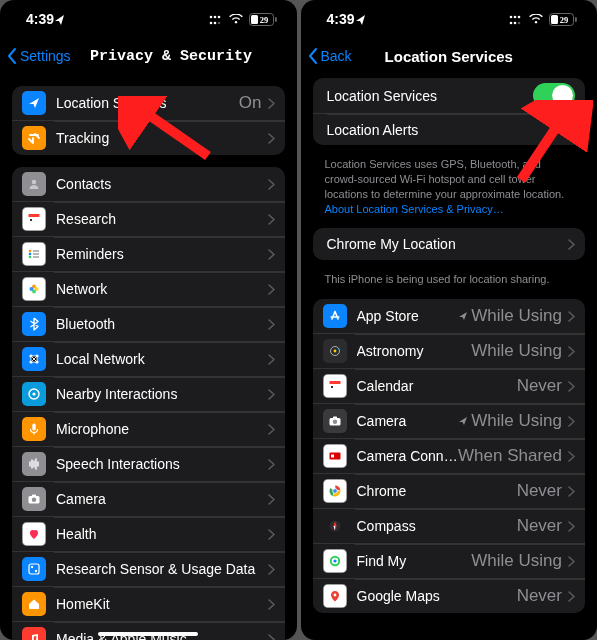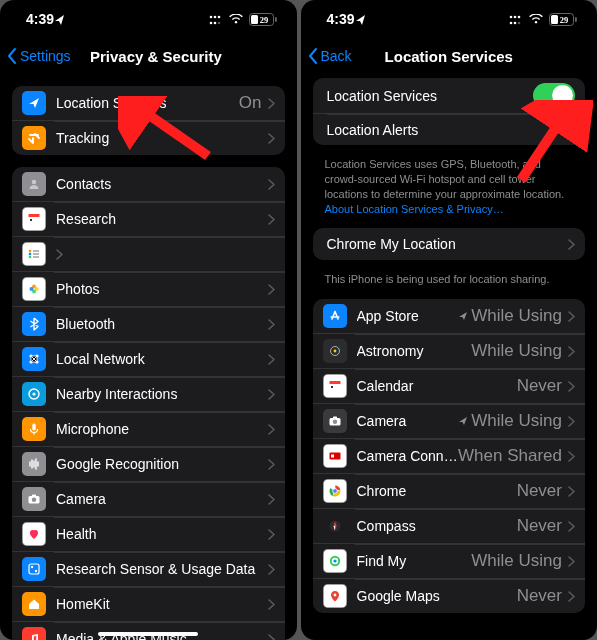--- a/index.html
+++ b/index.html
@@ -61,21 +61,21 @@
   }
   .back-btn svg { width: 12px; height: 18px; }
   .nav-title {
     font-weight: 600;
     font-size: 15px;
     position: absolute;
     left: 50%;
     transform: translateX(-50%);
     white-space: nowrap;
   }
-  .phone-left .nav-title { left: 90px; transform:none; }
+  .phone-left .nav-title { left: 90px; transform:none;font-family:Liberation Mono, monospace; }
 
   
   .content { padding: 4px 12px 0; flex:1; overflow:hidden; }
   .group {
     background: #1c1c1e;
     border-radius: 10px;
     margin-bottom: 12px;
     overflow: hidden;
   }
   .row {
@@ -293,37 +293,38 @@
           <div class="row-icon" style="background: rgb(255, 255, 255); box-shadow: rgb(68, 68, 68) 0px 0px 0px 0.5px inset;">
             <svg viewBox="0 0 14 14">
               <circle cx="3" cy="4" r="1.3" fill="#ff9500"></circle>
               <circle cx="3" cy="7" r="1.3" fill="#0a84ff"></circle>
               <circle cx="3" cy="10" r="1.3" fill="#30d158"></circle>
               <rect x="6" y="3.3" width="6" height="1.4" fill="#999"></rect>
               <rect x="6" y="6.3" width="6" height="1.4" fill="#999"></rect>
               <rect x="6" y="9.3" width="6" height="1.4" fill="#999"></rect>
             </svg>
           </div>
+          <span class="row-label">Reminders</span>
           <span class="chev">
             <svg viewBox="0 0 7 11">
               <use href="#chev-right"></use>
             </svg>
           </span>
         </div>
         <div class="row">
           <span class="sep"></span>
           <div class="row-icon" style="background: rgb(255, 255, 255); box-shadow: rgb(68, 68, 68) 0px 0px 0px 0.5px inset;">
             <svg viewBox="0 0 14 14">
               <circle cx="7" cy="4.5" r="2" fill="#ff9500" opacity="0.9"></circle>
               <circle cx="9.5" cy="7" r="2" fill="#ffcc00" opacity="0.85"></circle>
               <circle cx="7" cy="9.5" r="2" fill="#30d158" opacity="0.85"></circle>
               <circle cx="4.5" cy="7" r="2" fill="#0a84ff" opacity="0.85"></circle>
             </svg>
           </div>
-          <span class="row-label">Photos</span>
+          <span class="row-label">Network</span>
           <span class="chev">
             <svg viewBox="0 0 7 11">
               <use href="#chev-right"></use>
             </svg>
           </span>
         </div>
         <div class="row">
           <span class="sep"></span>
           <div class="row-icon" style="background: rgb(10, 132, 255);">
             <svg viewBox="0 0 14 14">
@@ -385,21 +386,21 @@
             </svg>
           </span>
         </div>
         <div class="row">
           <span class="sep"></span>
           <div class="row-icon" style="background: rgb(142, 142, 147);">
             <svg viewBox="0 0 14 14">
               <path d="M3 5 V9 M5 3 V11 M7 4 V10 M9 2 V12 M11 5 V9" stroke="#fff" stroke-width="1.4" stroke-linecap="round"></path>
             </svg>
           </div>
-          <span class="row-label">Google Recognition</span>
+          <span class="row-label">Speech Interactions</span>
           <span class="chev">
             <svg viewBox="0 0 7 11">
               <use href="#chev-right"></use>
             </svg>
           </span>
         </div>
         <div class="row">
           <span class="sep"></span>
           <div class="row-icon" style="background: rgb(142, 142, 147);">
             <svg viewBox="0 0 14 14">

